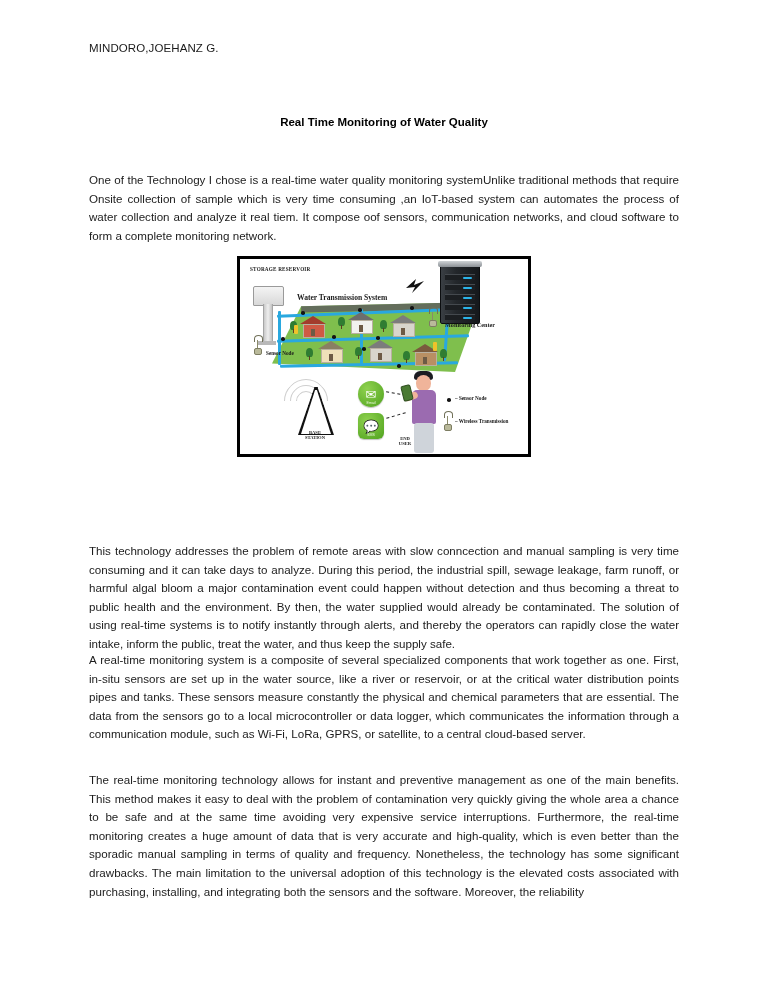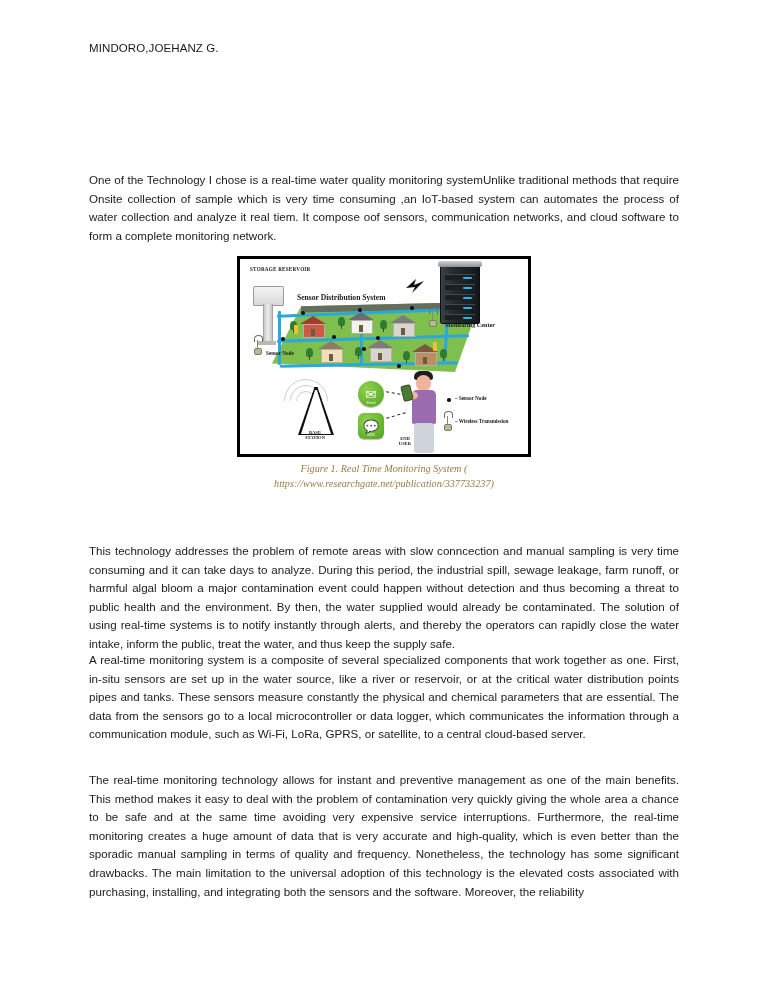--- a/index.html
+++ b/index.html
@@ -288,34 +288,35 @@
     color: #9a7b46;
   }
 </style>
 </head>
 <body>
 
 <div class="page">
 
   <div class="header-name">MINDORO,JOEHANZ G.</div>
 
+  <div class="doc-title">Real Time Monitoring of Water Quality</div>
 
   <div class="body-text p1">One of the Technology I chose is a real-time water quality monitoring systemUnlike traditional methods that require Onsite collection of sample which is very time consuming ,an IoT-based system can automates the process of water collection and analyze it real tiem. It compose oof sensors, communication networks, and cloud software to form a complete monitoring network.</div>
 
   <div class="figure-wrap">
     <div class="fig-inner">
 
       <div class="fig-label lbl-reservoir">STORAGE RESERVOIR</div>
       <div class="tower-tank"></div>
       <div class="tower-leg"></div>
       <div class="tower-base"></div>
 
       <div class="land"></div>
       <div class="land-dark"></div>
-      <div class="fig-label lbl-wds">Sensor Distribution System</div>
+      <div class="fig-label lbl-wds">Water Transmission System</div>
 
       <div class="waterline wl1"></div>
       <div class="waterline wl2"></div>
       <div class="waterline wl3"></div>
       <div class="waterline wlv1"></div>
       <div class="waterline wlv2"></div>
       <div class="waterline wlv3"></div>
 
       <div class="sensor-dot" style="left:61px;  top:52px;"></div>
       <div class="sensor-dot" style="left:118px; top:49px;"></div>
@@ -450,22 +451,18 @@
       <div class="fig-label lbl-legend1">– Sensor Node</div>
       <div class="antenna" style="left:203px; top:152px;">
         <div class="dish"></div>
           <div class="pole"></div>
           <div class="base"></div>
       </div>
       <div class="fig-label lbl-legend2">– Wireless Transmission</div>
     </div>
   </div>
 
-  <div class="caption">
-    <span>Figure 1. Real Time Monitoring System (</span><br>
-    <span>https://www.researchgate.net/publication/337733237)</span>
-  </div>
 
   <div class="body-text p2">This technology addresses the problem of remote areas with slow conncection and manual sampling is very time consuming and it can take days to analyze. During this period, the industrial spill, sewage leakage, farm runoff, or harmful algal bloom a major contamination event could happen without detection and thus becoming a threat to public health and the environment. By then, the water supplied would already be contaminated. The solution of using real-time systems is to notify instantly through alerts, and thereby the operators can rapidly close the water intake, inform the public, treat the water, and thus keep the supply safe.</div>
   <div class="body-text p3">A real-time monitoring system is a composite of several specialized components that work together as one. First, in-situ sensors are set up in the water source, like a river or reservoir, or at the critical water distribution points pipes and tanks. These sensors measure constantly the physical and chemical parameters that are essential. The data from the sensors go to a local microcontroller or data logger, which communicates the information through a communication module, such as Wi-Fi, LoRa, GPRS, or satellite, to a central cloud-based server.</div>
   <div class="body-text p4"> The real-time monitoring technology allows for instant and preventive management as one of the main benefits. This method makes it easy to deal with the problem of contamination very quickly giving the whole area a chance to be safe and at the same time avoiding very expensive service interruptions. Furthermore, the real-time monitoring creates a huge amount of data that is very accurate and high-quality, which is even better than the sporadic manual sampling in terms of quality and frequency. Nonetheless, the technology has some significant drawbacks. The main limitation to the universal adoption of this technology is the elevated costs associated with purchasing, installing, and integrating both the sensors and the software. Moreover, the reliability</div>
 
 </div>
 
 </body></html>

